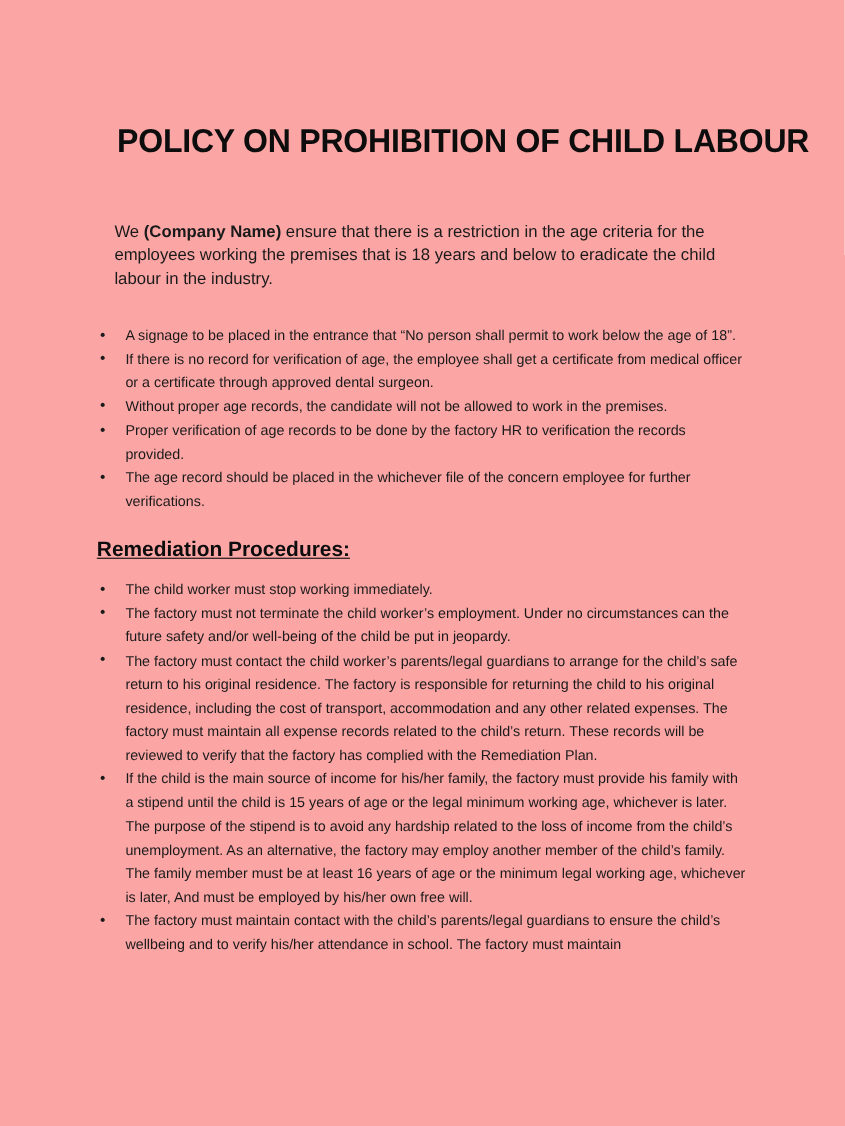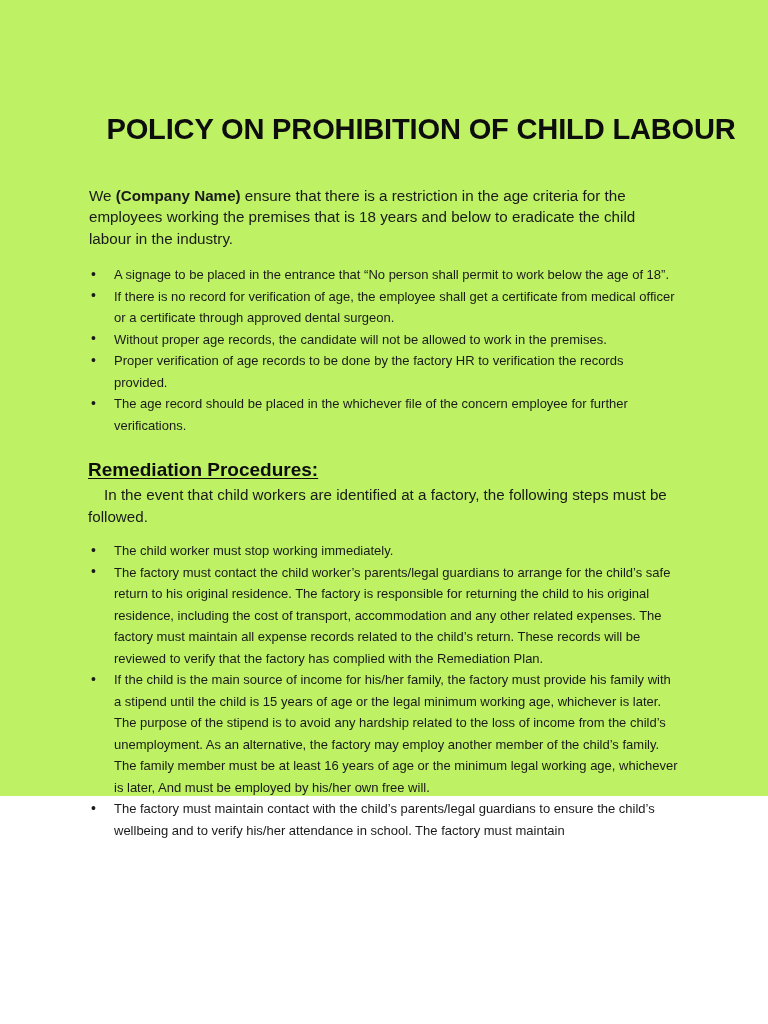--- a/index.html
+++ b/index.html
@@ -12,22 +12,22 @@
     height: 1024px;
     overflow: hidden;
     font-family: "Liberation Sans", sans-serif;
     color: #1a1a1a;
     -webkit-font-smoothing: antialiased;
   }
 
   .page {
     position: relative;
     width: 768px;
-    height: 796px;
-    background: #bef264;
+    height: 1024px;
+    background: #fca5a5;
     box-sizing: border-box;
   }
 
   .content {
     position: absolute;
     left: 88px;
     top: 0;
     width: 592px;
   }
 
@@ -39,21 +39,21 @@
     margin: 0;
     padding-top: 112px;
     padding-left: 19px;
     color: #0d0d0d;
     white-space: nowrap;
     transform: scaleX(0.97);
     transform-origin: left top;
   }
 
   .intro {
-    margin: 1px;
+    margin: 16px;
     padding-top: 37px;
     font-size: 15.2px;
     line-height: 21.5px;
     text-align: left;
     color: #1a1a1a;
   }
   .intro b { font-weight: bold; }
 
   ul.bullets {
     list-style: none;
@@ -124,23 +124,23 @@
     <ul class="bullets first">
       <li>A signage to be placed in the entrance that “No person shall permit to work below the age of 18”.</li>
       <li>If there is no record for verification of age, the employee shall get a certificate from medical officer or a certificate through approved dental surgeon.</li>
       <li>Without proper age records, the candidate will not be allowed to work in the premises.</li>
       <li>Proper verification of age records to be done by the factory HR to verification the records provided.</li>
       <li>The age record should be placed in the whichever file of the concern employee for further verifications.</li>
     </ul>
 
     <h2 class="section-heading"><span class="u">Remediation Procedures:</span></h2>
 
-    <p class="sub-para">In the event that child workers are identified at a factory, the following steps must be followed.</p>
 
     <ul class="bullets second">
       <li>The child worker must stop working immediately.</li>
+      <li>The factory must not terminate the child worker’s employment.  Under no circumstances can the future safety and/or well-being of the child be put in jeopardy.</li>
       <li>The factory must contact the child worker’s parents/legal guardians to arrange for the child’s safe return to his original residence.  The factory is responsible for returning the child to his original residence, including the cost of transport, accommodation and any other related expenses.  The factory must maintain all expense records related to the child’s return.  These records will be reviewed to verify that the factory has complied with the Remediation Plan.</li>
       <li>If the child is the main source of income for his/her family, the factory must provide his family with a stipend until the child is 15 years of age or the legal minimum working age, whichever is later. The purpose of the stipend is to avoid any hardship related to the loss of income from the child’s unemployment.  As an alternative, the factory may employ another member of the child’s family.  The family member must be at least 16 years of age or the minimum legal working age, whichever is later, And must be employed by his/her own free will.</li>
       <li class="clip-last">The factory must maintain contact with the child’s parents/legal guardians to ensure the child’s wellbeing and to verify his/her attendance in school.  The factory must maintain</li>
     </ul>
 
   </div>
 </div>
 
 </body></html>

